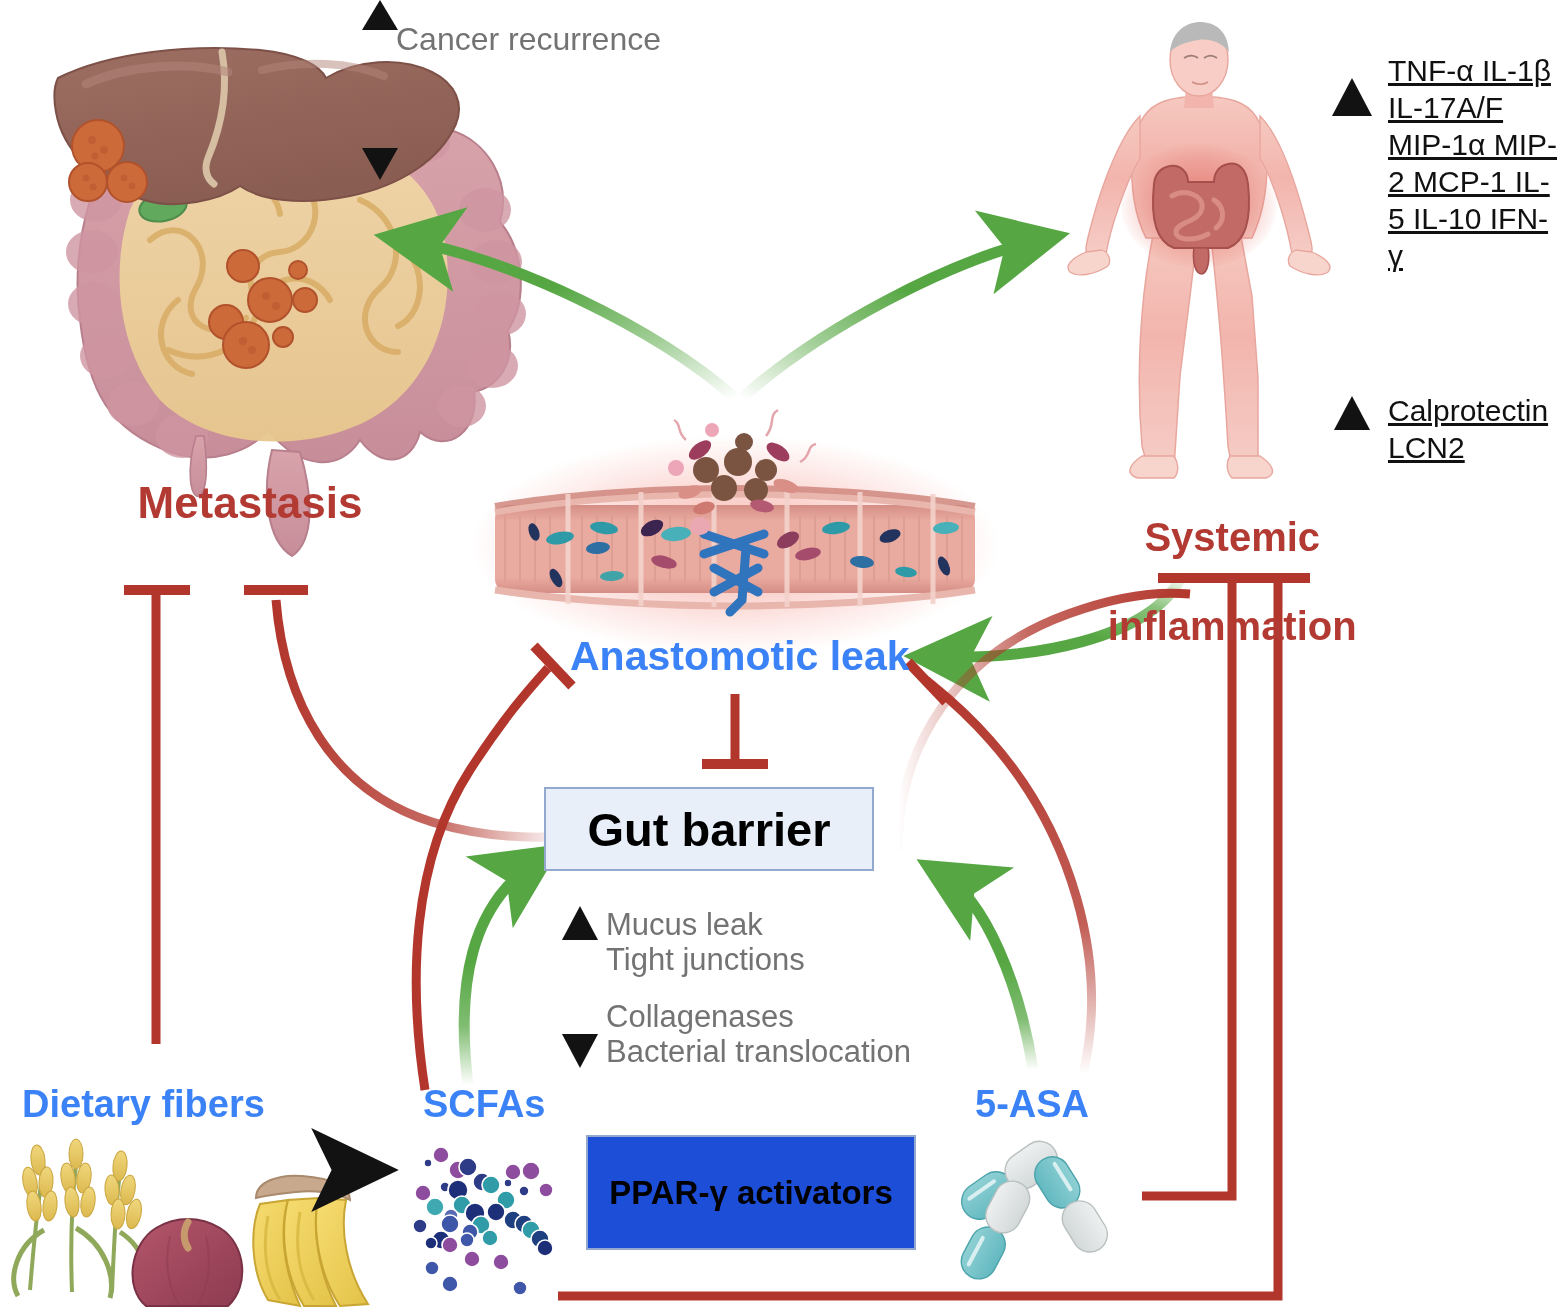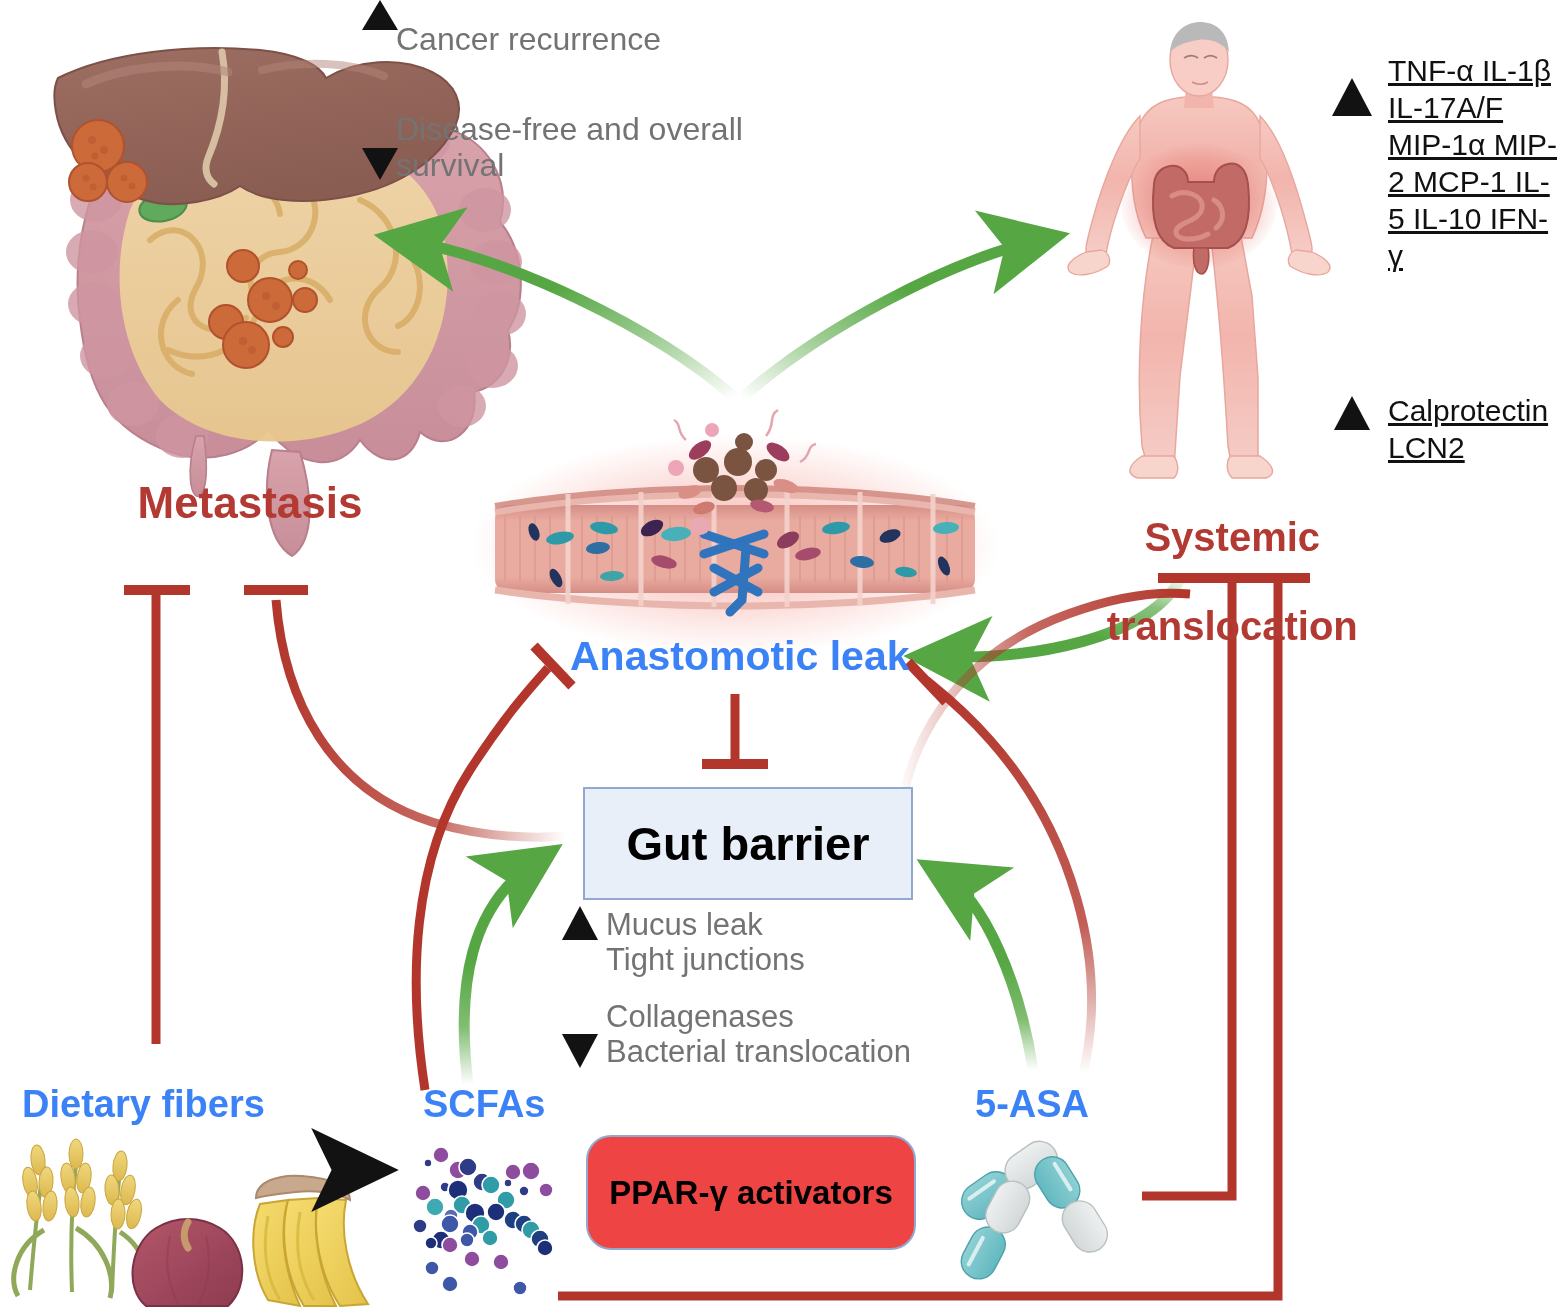--- a/index.html
+++ b/index.html
@@ -6,21 +6,21 @@
   body{font-family:"Liberation Sans",sans-serif;}
   #stage{position:relative;width:1562px;height:1308px;background:#fff;overflow:hidden;}
   #vec{position:absolute;left:0;top:0;width:1562px;height:1308px;}
   .lbl{position:absolute;white-space:pre;line-height:1.12;}
   .blk{font-weight:bold;color:#3b82f6;}
   .red{font-weight:bold;color:#b23a32;text-align:center;}
   .plain{color:#737373;font-weight:normal;}
   .box{position:absolute;box-sizing:border-box;border:2px solid #93a8cf;display:flex;align-items:center;justify-content:center;}
   .box span{font-weight:bold;color:#000;}
   #gutbox{background:#e9eff8;}
-  #pparbox{background:#ef4444;border-radius:25px;}
+  #pparbox{background:#1d4ed8;}
   .cyto{position:absolute;color:#111;line-height:1.235;font-size:30px;text-decoration:underline;}
 </style>
 </head>
 <body>
 
 <div id="stage">
 
   <svg id="vec" viewBox="0 0 1562 1308">
     <defs>
 
@@ -528,46 +528,44 @@
       <path d="M580,906 L598,940 L562,940 Z" fill="#121212"></path>
     </g>
     <g>
       <path d="M580,996 L580,1050" stroke="url(#blkDn)" stroke-width="9" fill="none"></path>
       <path d="M580,1068 L598,1034 L562,1034 Z" fill="#121212"></path>
     </g>
   </svg>
 
   <div class="lbl plain" style="left:396px;top:22px;font-size:32px;">Cancer recurrence</div>
 
-  <div class="lbl plain" style="left:396px;top:112px;font-size:32px;">Disease-free and overall
-survival</div>
 
   <div class="cyto" style="left:1388px;top:52px;">TNF-α
 IL-1β
 IL-17A/F
 MIP-1α
 MIP-2
 MCP-1
 IL-5
 IL-10
 IFN-γ</div>
 
   <div class="cyto" style="left:1388px;top:392px;">Calprotectin
 LCN2</div>
 
   <div class="lbl red" style="left:100px;top:478px;width:300px;font-size:44px;">Metastasis</div>
 
   <div class="lbl red" style="left:1050px;top:470px;width:320px;font-size:40px;">
     <span>Systemic</span><br>
-    <span>translocation</span>
+    <span>inflammation</span>
   </div>
 
   <div class="lbl blk" style="left:570px;top:634px;font-size:41px;">Anastomotic leak</div>
 
-  <div class="box" id="gutbox" style="left:583px;top:787px;width:330px;height:113px;">
+  <div class="box" id="gutbox" style="left:544px;top:787px;width:330px;height:84px;">
     <span style="font-size:47px;">Gut barrier</span>
   </div>
 
   <div class="lbl plain" style="left:606px;top:908px;font-size:31px;">Mucus leak
 Tight junctions</div>
 
   <div class="lbl plain" style="left:606px;top:1000px;font-size:31px;">Collagenases
 Bacterial translocation</div>
 
   <div class="box" id="pparbox" style="left:586px;top:1135px;width:330px;height:115px;">

